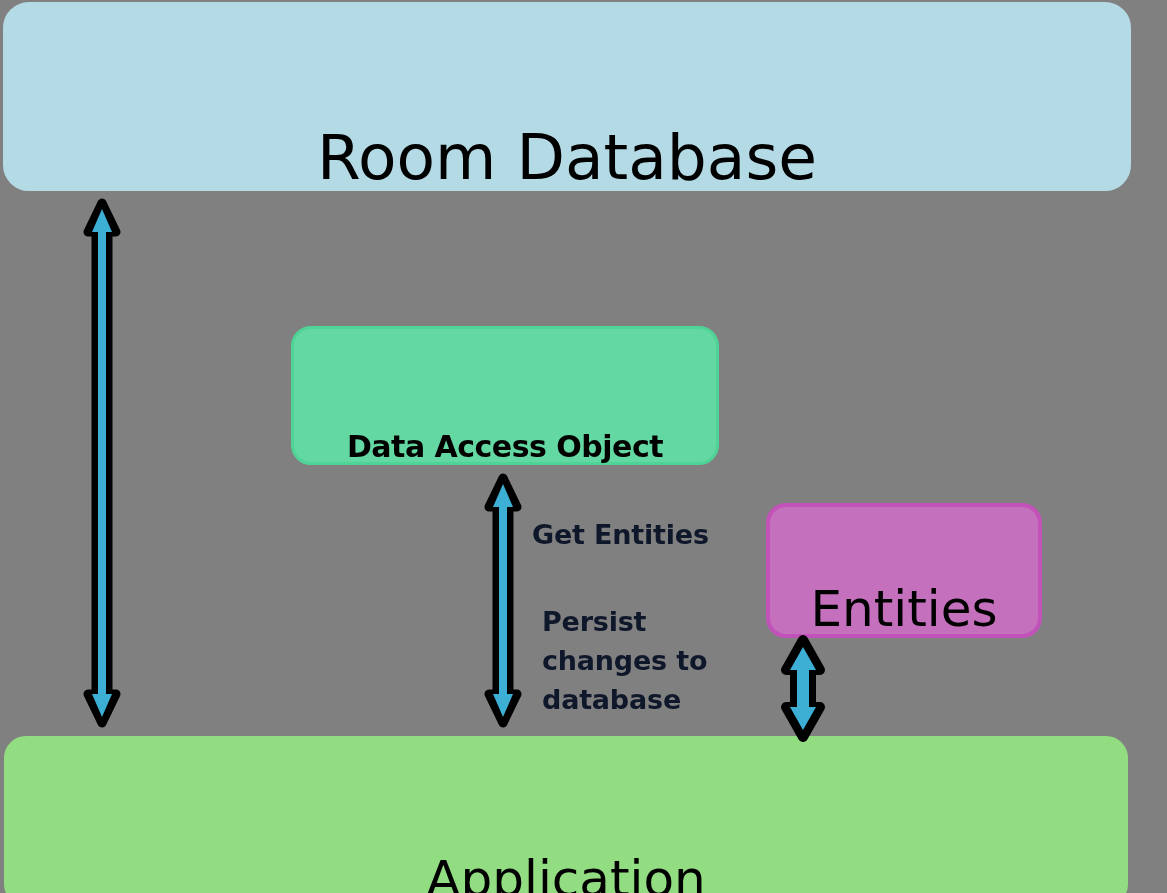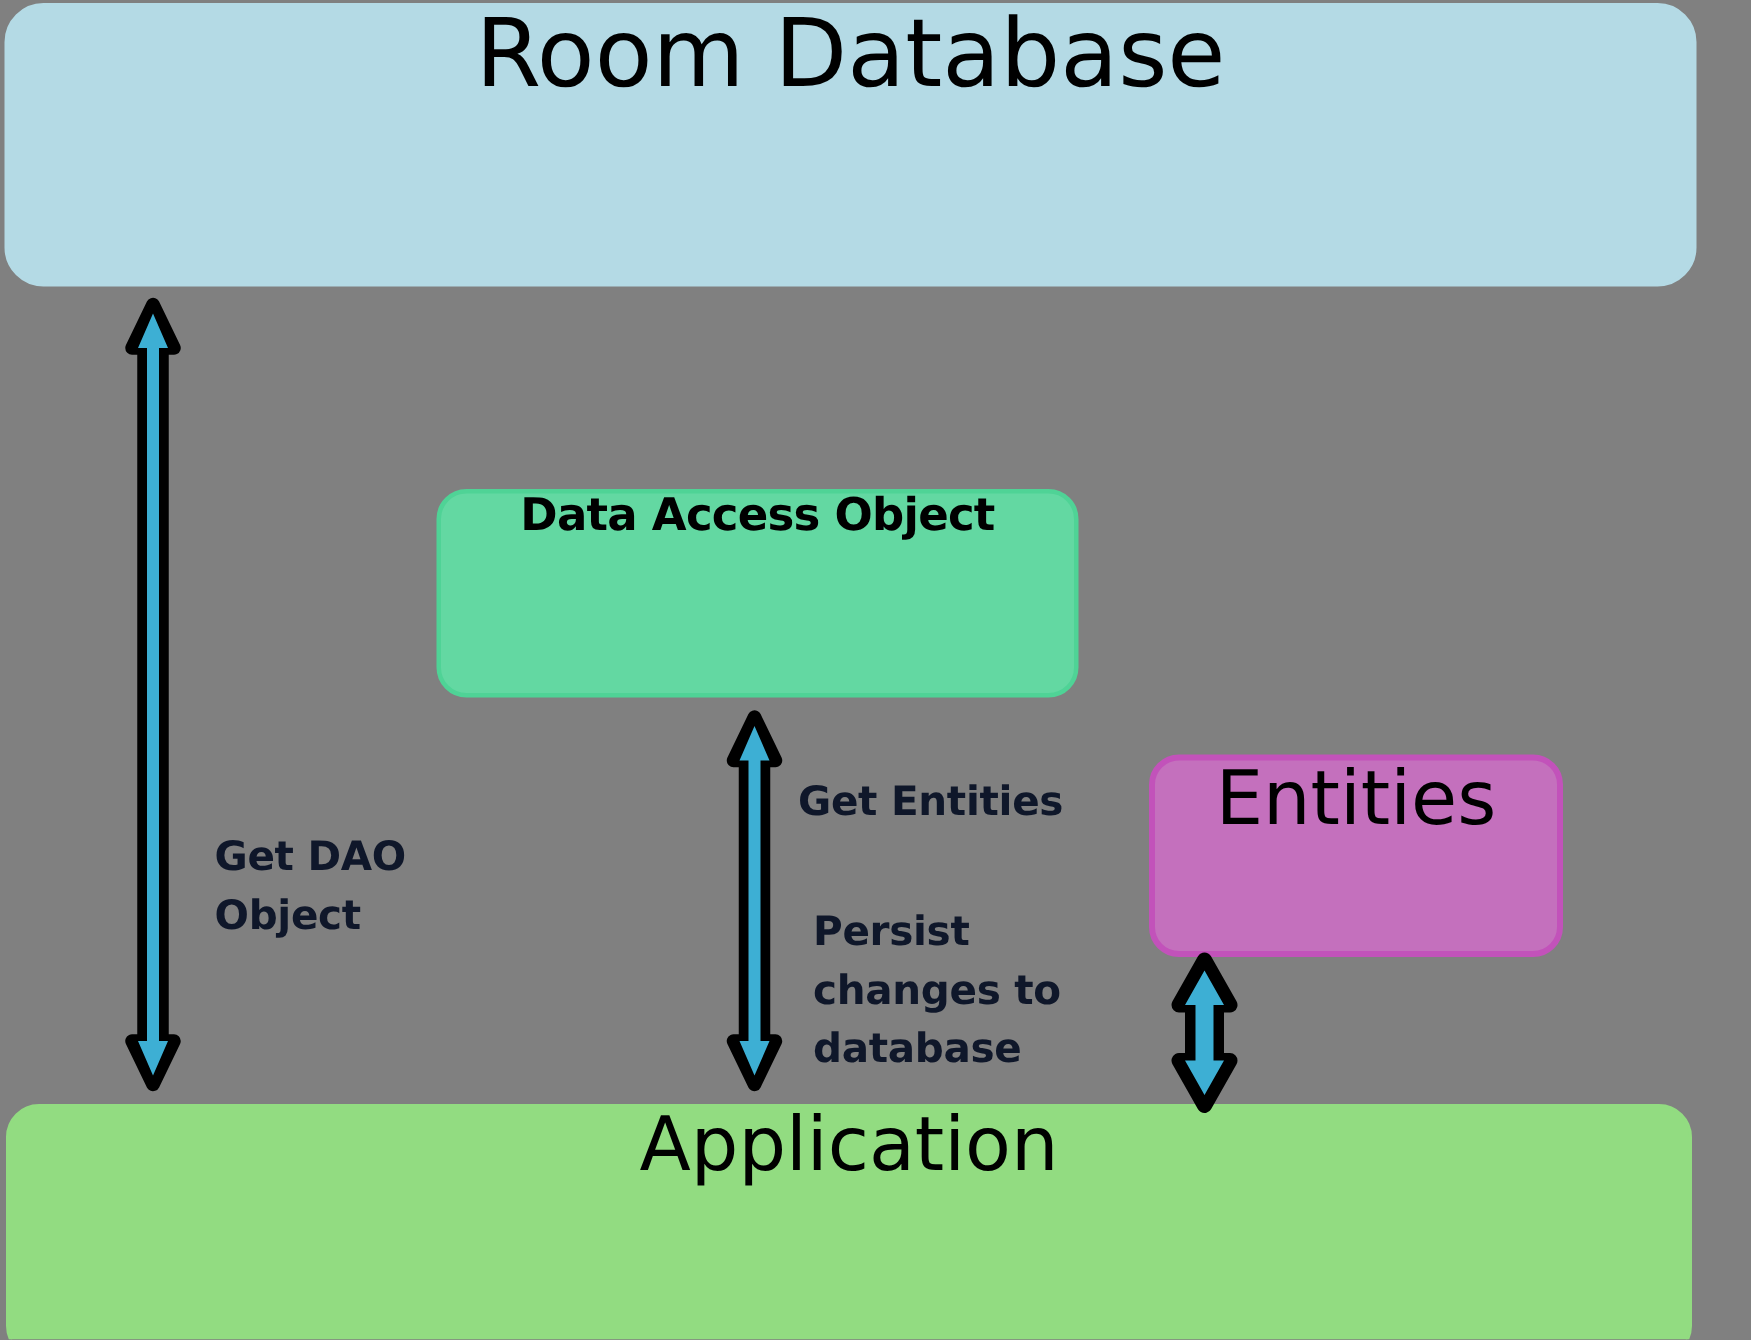--- a/index.html
+++ b/index.html
@@ -15,21 +15,21 @@
     height: 893px;
     background: #808080;
     overflow: hidden;
     font-family: "DejaVu Sans", "Liberation Sans", sans-serif;
   }
 
   
   .box {
     position: absolute;
     display: flex;
-    align-items: flex-start;
+    align-items: flex-end;
     justify-content: center;
     color: #000;
     text-align: center;
     line-height: 1;
   }
 
   #box-room-database {
     left: 3px;
     top: 2px;
     width: 1128px;
@@ -184,22 +184,20 @@
                L 820 670 L 811 670 L 811 707 L 820 707
                L 803 737
                L 786 707 L 795 707 L 795 670 L 786 670 Z" fill="#000000" stroke="#000000" stroke-width="10" stroke-linejoin="round" stroke-linecap="round"></path>
       <path d="M 803 647
                L 816 670 L 809 670 L 809 707 L 816 707
                L 803 730
                L 790 707 L 797 707 L 797 670 L 790 670 Z" fill="#3dafd4"></path>
     </g>
   </svg>
 
-  <div class="edge-label" id="label-get-dao-object">Get DAO
-Object</div>
 
   <div class="edge-label" id="label-get-entities">Get Entities</div>
 
   <div class="edge-label" id="label-persist-changes">Persist
 changes to
 database</div>
 
 
 </div>
 

